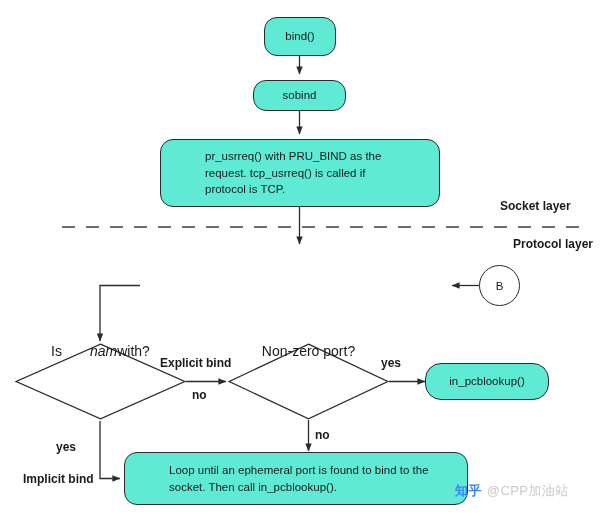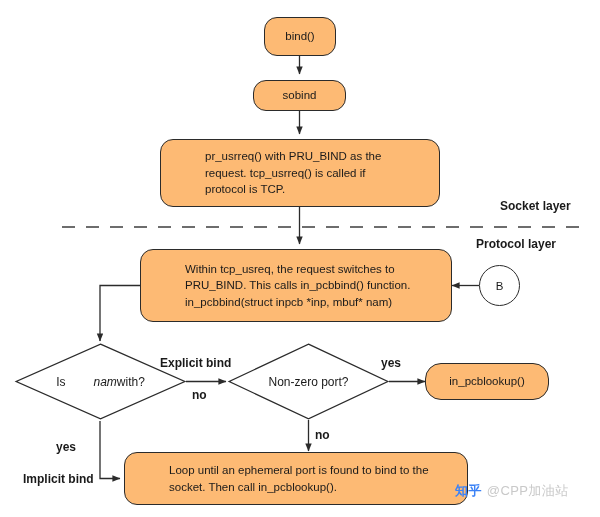--- a/index.html
+++ b/index.html
@@ -25,21 +25,21 @@
     top: 0;
     width: 600px;
     height: 517px;
     pointer-events: none;
   }
 
   
   .node {
     position: absolute;
     box-sizing: border-box;
-    background: #fdba74;
+    background: #5eead4;
     border: 1.3px solid #2b2b2b;
     display: flex;
     align-items: center;
     justify-content: center;
     z-index: 3;
   }
   .rounded {
     border-radius: 13px;
   }
   .pill {
@@ -87,23 +87,22 @@
     display: block;
     overflow: visible;
   }
   .diamond-label {
     position: absolute;
     left: 0;
     top: 0;
     width: 100%;
     height: 100%;
     display: flex;
-    align-items: center;
     justify-content: center;
-    font-size: 12px;
+    font-size: 14px;
     color: #1a1a1a;
     pointer-events: none;
   }
   .diamond-label i {
     font-style: italic;
     margin-left: 28px;
   }
 
   
   .label {
@@ -173,25 +172,20 @@
   <div class="node rounded" style="left:253px; top:80px; width:93px; height:31px;justify-content:center;">
     <span class="txt">sobind</span>
   </div>
 
   <div class="node rounded left-text" style="left:160px; top:139px; width:280px; height:68px;">
     <span class="txt">pr_usrreq() with PRU_BIND as the
 request.  tcp_usrreq() is called if
 protocol is TCP.</span>
   </div>
 
-  <div class="node rounded left-text" style="left:140px; top:249px; width:312px; height:73px;">
-    <span class="txt">Within tcp_usreq, the request switches to
-PRU_BIND. This calls in_pcbbind() function.
-in_pcbbind(struct inpcb *inp, mbuf* nam)</span>
-  </div>
 
   <div class="circle-node" style="left:479px; top:265px; width:41px; height:41px;">
     <span class="txt">B</span>
   </div>
 
   <div class="diamond-wrap" style="left:15px; top:343px; width:171px; height:77px;">
     <svg width="171" height="77" viewBox="0 0 171 77" xmlns="http://www.w3.org/2000/svg">
       <polygon points="85.5,1.2 169.8,38.5 85.5,75.8 1.2,38.5" fill="#ffffff" stroke="#2b2b2b" stroke-width="1.3"></polygon>
     </svg>
     <div class="diamond-label">
@@ -212,21 +206,21 @@
     <span class="txt">in_pcblookup()</span>
   </div>
 
   <div class="node rounded left-text" style="left:124px; top:452px; width:344px; height:53px;">
     <span class="txt">Loop until an ephemeral port is found to bind to the
 socket.  Then call in_pcblookup().</span>
   </div>
 
   <div class="label" style="left:500px; top:199px;">Socket layer</div>
 
-  <div class="label" style="left:476px; top:237px;">Protocol layer</div>
+  <div class="label" style="left:513px; top:237px;">Protocol layer</div>
 
   <div class="label" style="left:160px; top:356px;">Explicit bind</div>
 
   <div class="label" style="left:192px; top:388px;">no</div>
 
   <div class="label" style="left:56px; top:440px;">yes</div>
 
   <div class="label" style="left:23px; top:472px;">Implicit bind</div>
 
   <div class="label" style="left:381px; top:356px;">yes</div>

